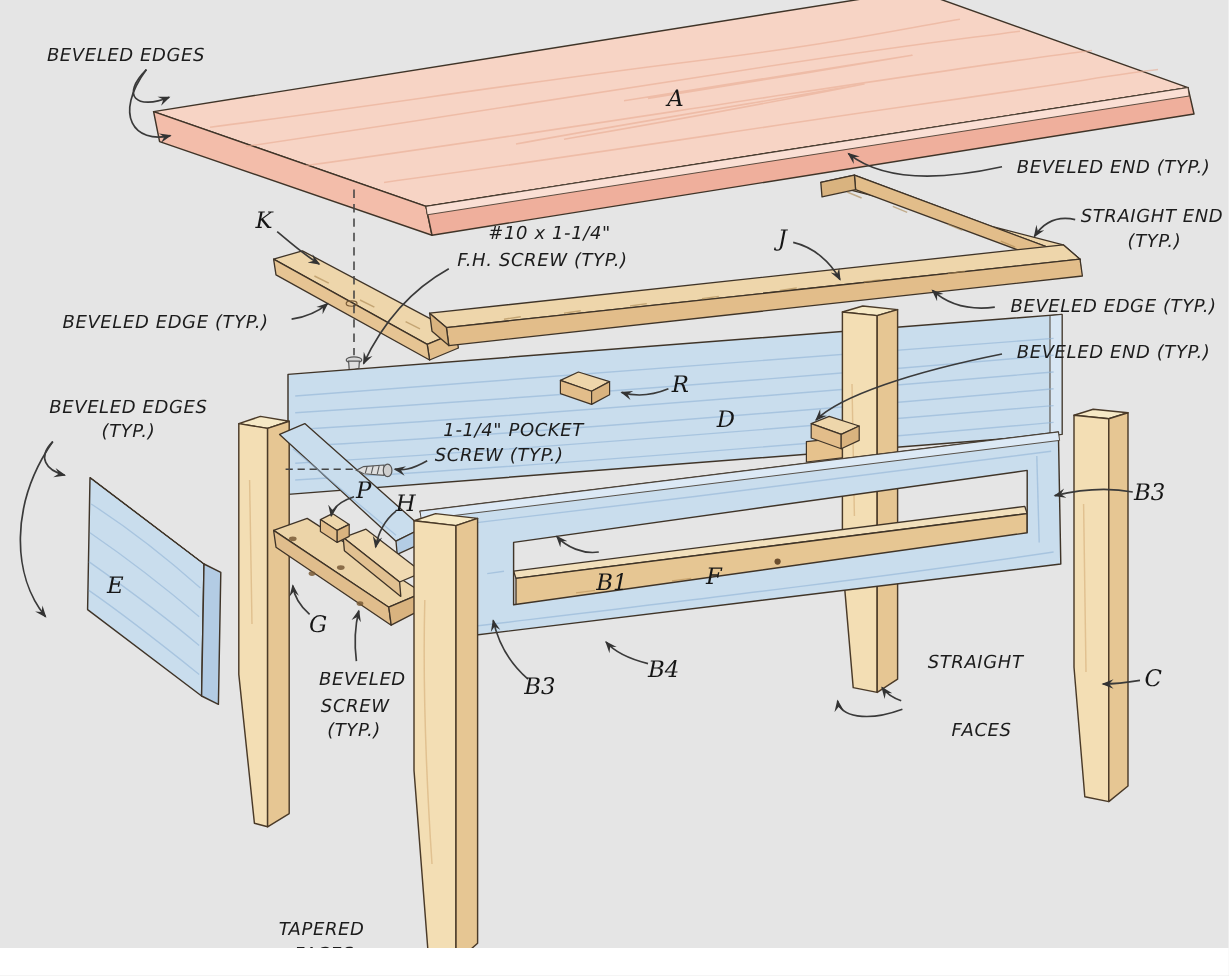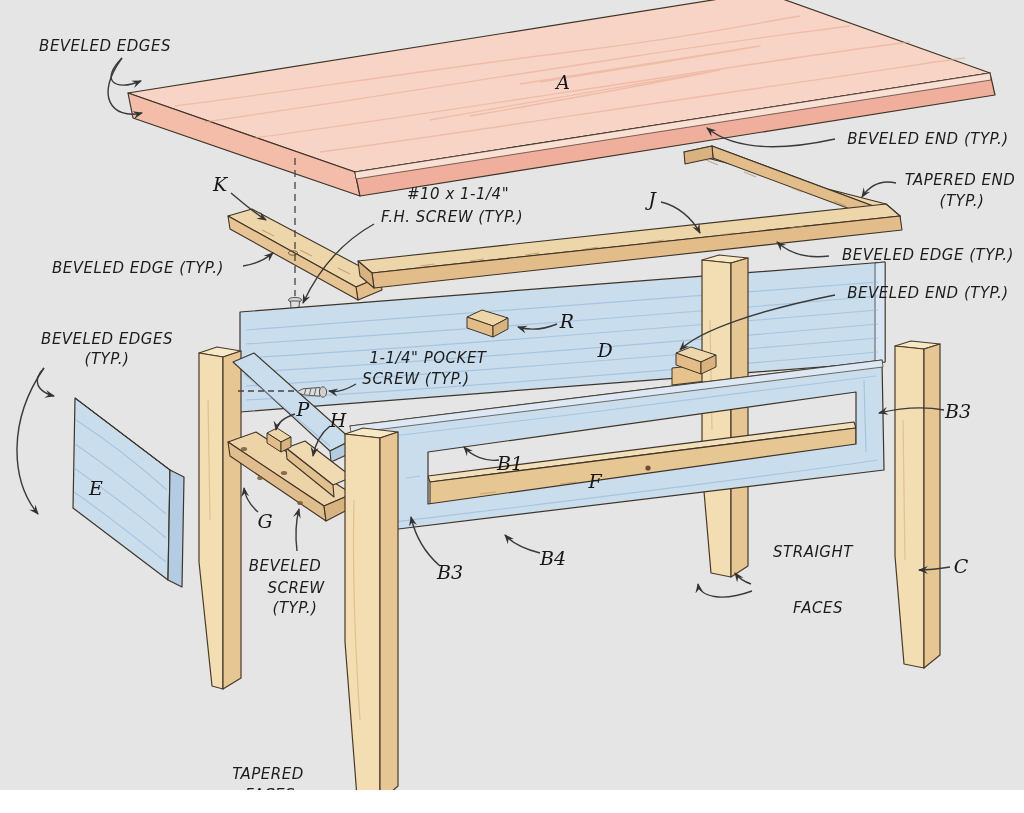--- a/index.html
+++ b/index.html
@@ -233,41 +233,41 @@
   </g>
 </svg>
 
   <div class="lbl" style="left:105px;top:46px">BEVELED EDGES</div>
   <div class="lbl pl" style="left:563px;top:82px">A</div>
   <div class="lbl" style="left:928px;top:139px">BEVELED END (TYP.)</div>
   <div class="lbl pl" style="left:220px;top:184px">K</div>
   <div class="lbl" style="left:458px;top:194px">#10 x 1-1/4"</div>
   <div class="lbl" style="left:452px;top:217px">F.H. SCREW (TYP.)</div>
   <div class="lbl pl" style="left:652px;top:199px">J</div>
-  <div class="lbl" style="left:960px;top:180px">TAPERED END</div>
+  <div class="lbl" style="left:960px;top:180px">STRAIGHT END</div>
   <div class="lbl" style="left:962px;top:201px">(TYP.)</div>
   <div class="lbl" style="left:928px;top:255px">BEVELED EDGE (TYP.)</div>
   <div class="lbl" style="left:928px;top:293px">BEVELED END (TYP.)</div>
   <div class="lbl" style="left:138px;top:268px">BEVELED EDGE (TYP.)</div>
   <div class="lbl" style="left:107px;top:339px">BEVELED EDGES</div>
   <div class="lbl" style="left:107px;top:359px">(TYP.)</div>
   <div class="lbl" style="left:428px;top:358px">1-1/4" POCKET</div>
   <div class="lbl" style="left:416px;top:379px">SCREW (TYP.)</div>
   <div class="lbl pl" style="left:567px;top:321px">R</div>
   <div class="lbl pl" style="left:605px;top:350px">D</div>
   <div class="lbl pl" style="left:303px;top:409px">P</div>
   <div class="lbl pl" style="left:338px;top:420px">H</div>
-  <div class="lbl pl" style="left:510px;top:463px">B1</div>
+  <div class="lbl pl" style="left:510px;top:486px">B1</div>
   <div class="lbl pl" style="left:958px;top:411px">B3</div>
   <div class="lbl pl" style="left:96px;top:488px">E</div>
   <div class="lbl pl" style="left:265px;top:521px">G</div>
   <div class="lbl pl" style="left:595px;top:481px">F</div>
   <div class="lbl pl" style="left:553px;top:558px">B4</div>
   <div class="lbl pl" style="left:450px;top:572px">B3</div>
-  <div class="lbl" style="left:285px;top:566px">BEVELED</div>
+  <div class="lbl" style="left:302px;top:566px">BEVELED</div>
   <div class="lbl" style="left:296px;top:588px">SCREW</div>
   <div class="lbl" style="left:295px;top:608px">(TYP.)</div>
   <div class="lbl" style="left:813px;top:552px">STRAIGHT</div>
   <div class="lbl" style="left:818px;top:608px">FACES</div>
   <div class="lbl pl" style="left:961px;top:566px">C</div>
   <div class="lbl" style="left:268px;top:774px">TAPERED</div>
   <div class="lbl" style="left:270px;top:795px">FACES</div>
 </div>
 
 </body></html>

